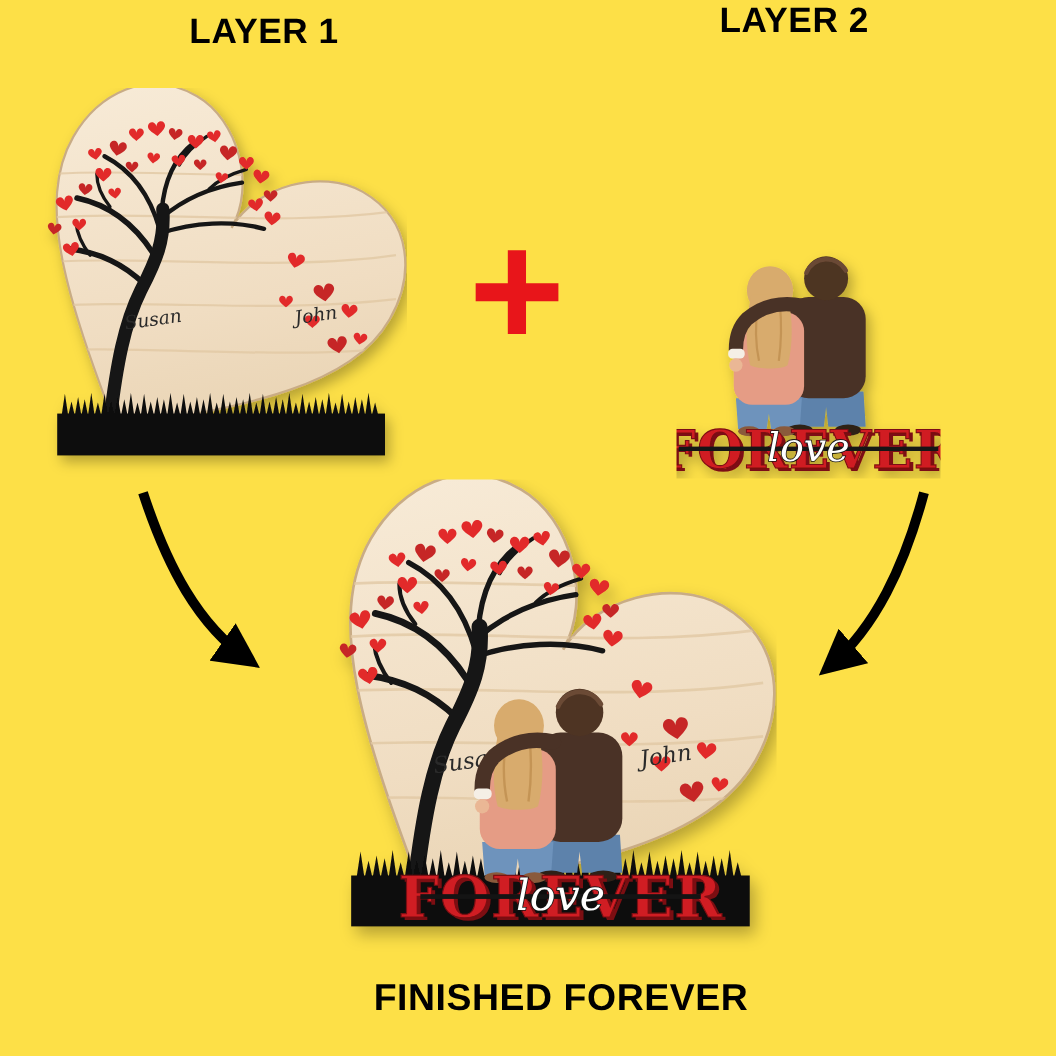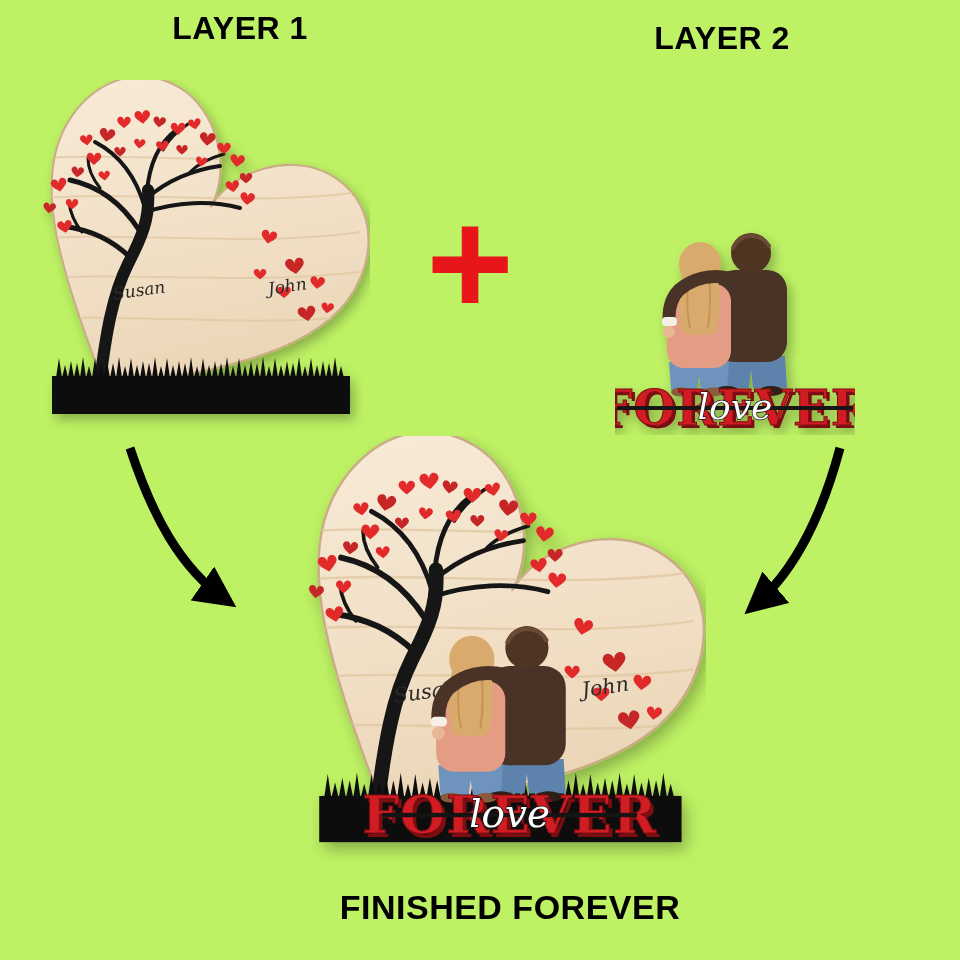--- a/index.html
+++ b/index.html
@@ -1,17 +1,17 @@
 <!DOCTYPE html>
 <html><head>
 <meta charset="utf-8">
 <style>
   html,body{margin:0;padding:0;background:#fff;}
   body{font-family:"Liberation Sans",sans-serif;}
-  .canvas{position:relative;width:960px;height:960px;background:#bef264;overflow:hidden;}
+  .canvas{position:relative;width:960px;height:960px;background:#fde047;overflow:hidden;}
   .abs{position:absolute;}
   .heading{font-weight:bold;font-size:32px;color:#000;text-align:center;letter-spacing:0.5px;}
   .plus{display:flex;align-items:center;justify-content:center;color:#e8151a;
         font-weight:bold;font-size:150px;line-height:1;}
   svg{display:block;}
   .arrows{pointer-events:none;}
 </style>
 </head>
 <body>
 
@@ -138,21 +138,21 @@
           <text x="123" y="208" font-weight="bold" font-size="48" letter-spacing="1" fill="#7c0e12">FOREVER</text>
           <text x="120" y="205" font-weight="bold" font-size="48" letter-spacing="1" fill="#d01d23" stroke="#7c0e12" stroke-width="1">FOREVER</text>
           <rect x="2" y="186" width="236" height="4" fill="#141414"></rect>
           <text x="120" y="199" font-style="italic" font-size="36" fill="#ffffff" stroke="#141414" stroke-width="1.4" style="paint-order:stroke">love</text>
         </g>
       </g>
     </defs>
   </svg>
 
   <div class="abs heading" style="left:90px;top:10px;width:300px;">LAYER 1</div>
-  <div class="abs heading" style="left:572px;top:20px;width:300px;">LAYER 2</div>
+  <div class="abs heading" style="left:572px;top:0;width:300px;">LAYER 2</div>
 
   <svg class="abs" style="left:0;top:80px;" width="370" height="360" viewBox="0 0 370 360">
     <use href="#plaque-group" filter="url(#shadow)"></use>
   </svg>
 
   <div class="abs plus" style="left:400px;top:180px;width:140px;height:165px;">+</div>
 
   <svg class="abs" style="left:615px;top:220px;" width="240" height="215" viewBox="0 0 240 215">
     <use href="#couple-forever" filter="url(#shadow)"></use>
   </svg>

